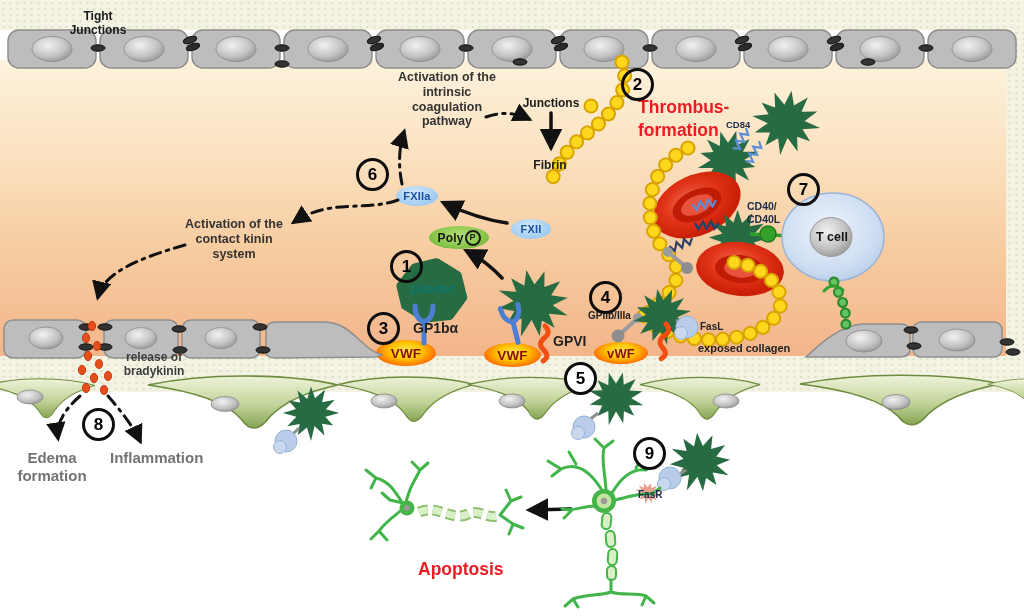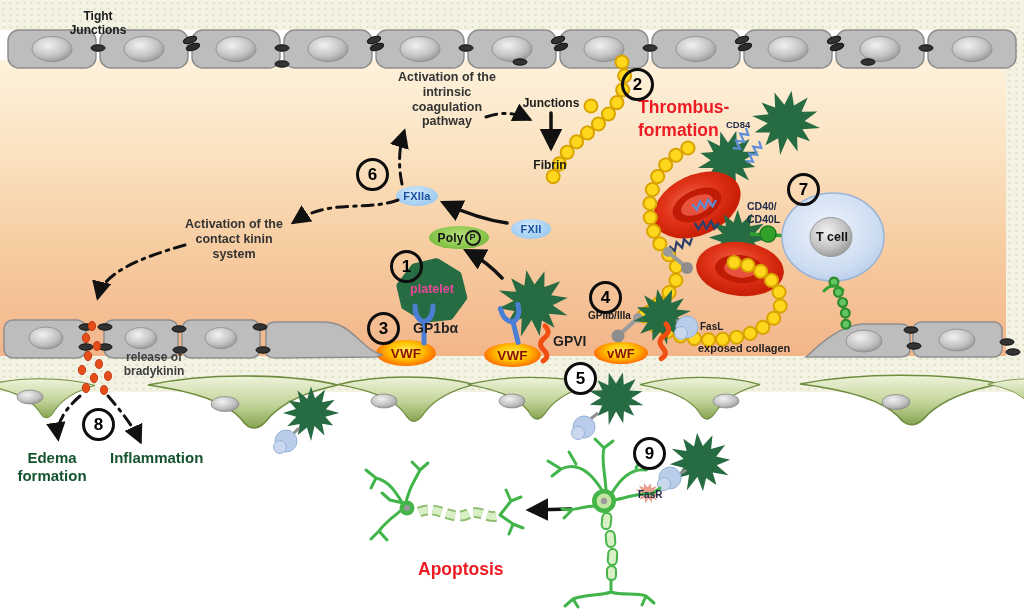--- a/index.html
+++ b/index.html
@@ -19,21 +19,21 @@
              color:#151515;font-size:12px}
   .oval.vwf{background:radial-gradient(ellipse at 50% 42%,#ffe95e 0%,#ffc400 38%,#ff7a00 68%,#f63b00 100%);
             color:#8a1000;font-size:13.5px}
   .pcirc{display:inline-block;width:12px;height:12px;border:2px solid #1a1a1a;border-radius:50%;
          font-size:9px;font-weight:800;color:#1a1a1a;line-height:11px;text-align:center;margin-left:1px;background:transparent}
   .lbl{position:absolute;z-index:4;white-space:pre-line}
   .c{text-align:center}
   .k600{font-weight:600;color:#333;font-size:12.5px;line-height:1.18}
   .bsm{font-weight:700;color:#1a1a1a;font-size:12px;line-height:1.15}
   .redlg{font-weight:700;color:#ed1c24;font-size:17.5px;line-height:1.3}
-  .redmd{font-weight:700;color:#14532d;font-size:15px;line-height:1.2}
+  .redmd{font-weight:700;color:#737373;font-size:15px;line-height:1.2}
   .tinyn{font-weight:700;color:#1c2a4a;font-size:10px;line-height:1.25}
   .tinyb{font-weight:700;color:#222;font-size:14px}
   .badge{position:absolute;z-index:5;width:27px;height:27px;border:3px solid #0d0d0d;border-radius:50%;
          background:transparent;color:#000;font-weight:700;font-size:17px;line-height:27px;text-align:center}
 </style>
 </head>
 <body>
 
 <div class="canvas">
 
@@ -359,21 +359,21 @@
 coagulation
 pathway</div>
   <div class="lbl c bsm" style="left:518px;top:97px;width:66px">Junctions</div>
   <div class="lbl c bsm" style="left:520px;top:159px;width:60px">Fibrin</div>
   <div class="lbl redlg" style="left:638px;top:96px">Thrombus-
 formation</div>
   <div class="lbl tinyn" style="left:726px;top:119px;font-size:9.5px">CD84</div>
   <div class="lbl tinyn" style="left:747px;top:200px;font-size:10.5px">CD40/
 CD40L</div>
   <div class="lbl c" style="left:806px;top:230px;width:52px;font-weight:700;font-size:12.5px;color:#111">T cell</div>
-  <div class="lbl c" style="left:402px;top:282px;width:60px;font-weight:700;font-size:12.5px;color:#ec4899">platelet</div>
+  <div class="lbl c" style="left:402px;top:282px;width:60px;font-weight:700;font-size:12.5px;color:#0f766e">platelet</div>
   <div class="lbl tinyb" style="left:413px;top:320px">GP1bα</div>
   <div class="lbl tinyb" style="left:553px;top:333px">GPVI</div>
   <div class="lbl tinyb" style="left:588px;top:310px;font-size:10px">GPIIb/IIIa</div>
   <div class="lbl tinyb" style="left:700px;top:321px;font-size:10px">FasL</div>
   <div class="lbl tinyb" style="left:698px;top:342px;font-size:11px">exposed collagen</div>
   <div class="lbl c k600" style="left:178px;top:217px;width:112px;line-height:1.2">Activation of the
 contact kinin
 system</div>
   <div class="lbl c" style="left:116px;top:350px;width:76px;font-weight:600;font-size:12px;color:#3d3d3d;line-height:1.2">release of
 bradykinin</div>

